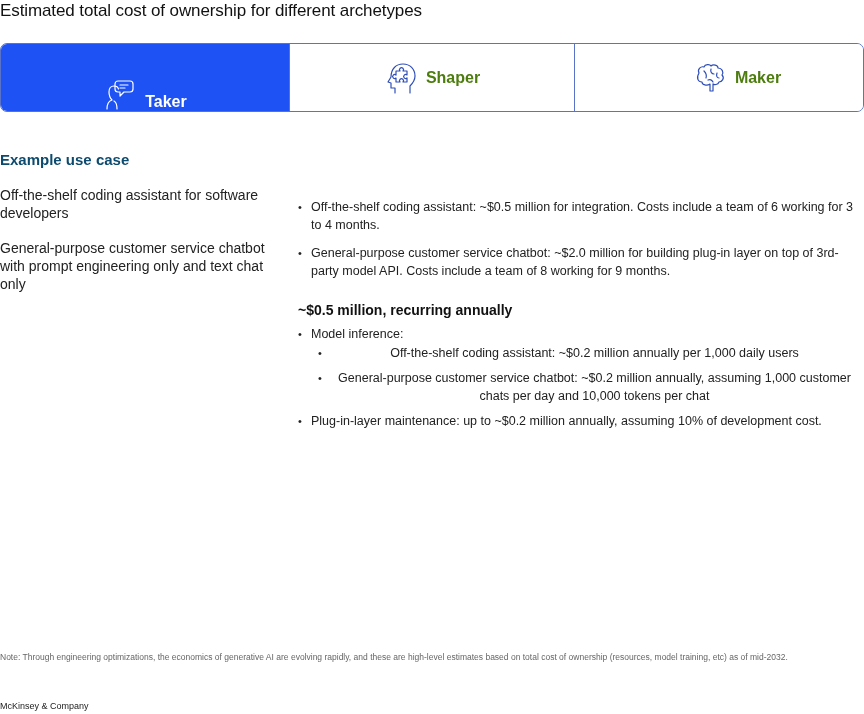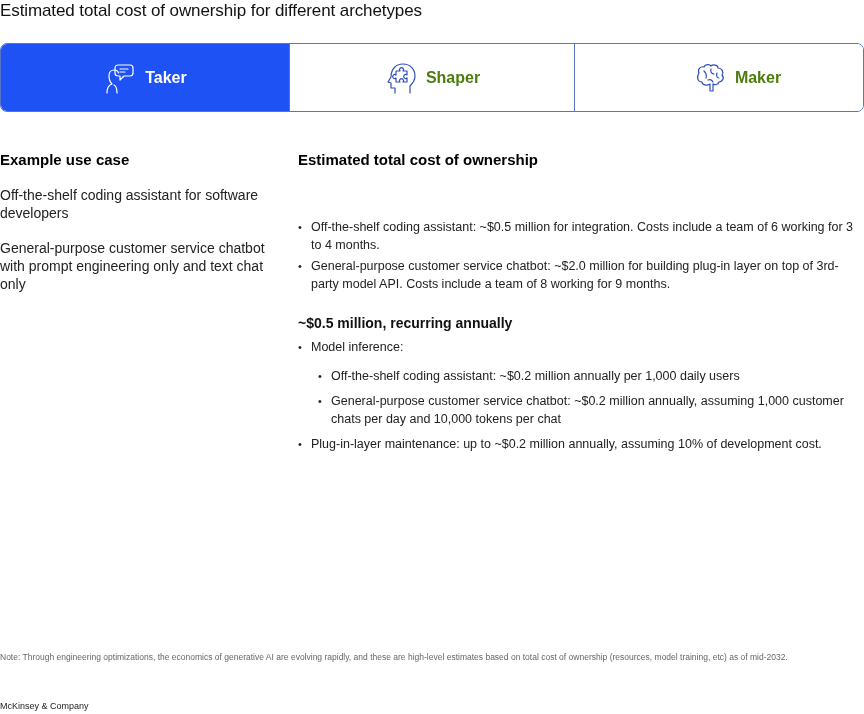--- a/index.html
+++ b/index.html
@@ -6,41 +6,41 @@
     html, body { width: 864px; height: 714px; background: #ffffff; overflow: hidden; }
     body { font-family: "Liberation Sans", sans-serif; color: #111111; position: relative; }
 
     .title { position: absolute; left: 0; top: 0; font-size: 17px; font-weight: 400; letter-spacing: -0.1px; color: #111; line-height: 22px; }
 
     .tabs { position: absolute; left: 0; top: 43px; width: 864px; height: 69px; display: flex;
             border: 1px solid #5a72c8; border-radius: 7px; overflow: hidden; }
     .tab { flex: 0 0 auto; display: flex; align-items: center; justify-content: center; gap: 8px;
            font-size: 16px; font-weight: 700; color: #4d7c0f; background: #fff; cursor: pointer; }
     .tab + .tab { border-left: 1px solid #5a72c8; }
-    .tab.active { background: #1f52f5; color: #ffffff; }
+    .tab.active { background: #1f52f5; color: #ffffff; align-items: flex-end; }
     .tab-1 { width: 288px; }
     .tab-2 { width: 285px; }
     .tab-3 { flex: 1 1 auto; padding-left: 36px; }
     .tab svg { width: 34px; height: 34px; display: block; }
 
     .left { position: absolute; left: 0; top: 150px; width: 270px; }
-    .h2 { font-size: 15px; font-weight: 700; color: #000000; line-height: 20px; }
+    .h2 { font-size: 15px; font-weight: 700; color: #0c4a6e; line-height: 20px; }
     .left .p { font-size: 14px; color: #222; line-height: 18px; margin-top: 17px; }
     .left .p.first { margin-top: 16px; }
 
     .right { position: absolute; left: 298px; top: 150px; width: 560px; }
     .list { list-style: none; }
     .list li { position: relative; padding-left: 13px; font-size: 12.5px; color: #222; line-height: 18px; }
     .list li::before { content: "•"; position: absolute; left: 0; top: 0; font-size: 11px; }
     .list-1 { margin-top: 48px; }
-    .list-1 li + li { margin-top: 3px; }
+    .list-1 li + li { margin-top: 10px; }
     .recurring { margin-top: 20px; font-size: 14px; font-weight: 700; line-height: 20px; }
     .list-2 { margin-top: 5px; }
     .list-2 > li + li { margin-top: 7px; }
-    .sublist { list-style: none; margin-top: 11px; margin-left: 7px; }
+    .sublist { list-style: none; margin-top: 1px; margin-left: 7px; text-align: center; }
     .sublist li + li { margin-top: 7px; }
 
     .note { position: absolute; left: 0; top: 652px; width: 860px; font-size: 8.5px; color: #666; line-height: 11px; }
     .brand { position: absolute; left: 0; top: 700px; font-size: 9px; color: #222; line-height: 12px; }
   </style>
 </head>
 <body>
 
 <div class="title">Estimated total cost of ownership for different archetypes</div>
 
@@ -76,21 +76,20 @@
   </div>
 </div>
 
 <div class="left">
   <div class="h2">Example use case</div>
   <div class="p first">Off-the-shelf coding assistant for software developers</div>
   <div class="p">General-purpose customer service chatbot with prompt engineering only and text chat only</div>
 </div>
 
 <div class="right">
-  <div class="h2">Estimated total cost of ownership</div>
   <ul class="list list-1">
     <li>Off-the-shelf coding assistant: ~$0.5 million for integration. Costs include a team of 6 working for 3 to 4 months.</li>
     <li>General-purpose customer service chatbot: ~$2.0 million for building plug-in layer on top of 3rd-party model API. Costs include a team of 8 working for 9 months.</li>
   </ul>
   <div class="recurring">~$0.5 million, recurring annually</div>
   <ul class="list list-2">
     <li>
       <span>Model inference:</span>
       <ul class="list sublist">
         <li>Off-the-shelf coding assistant: ~$0.2 million annually per 1,000 daily users</li>

